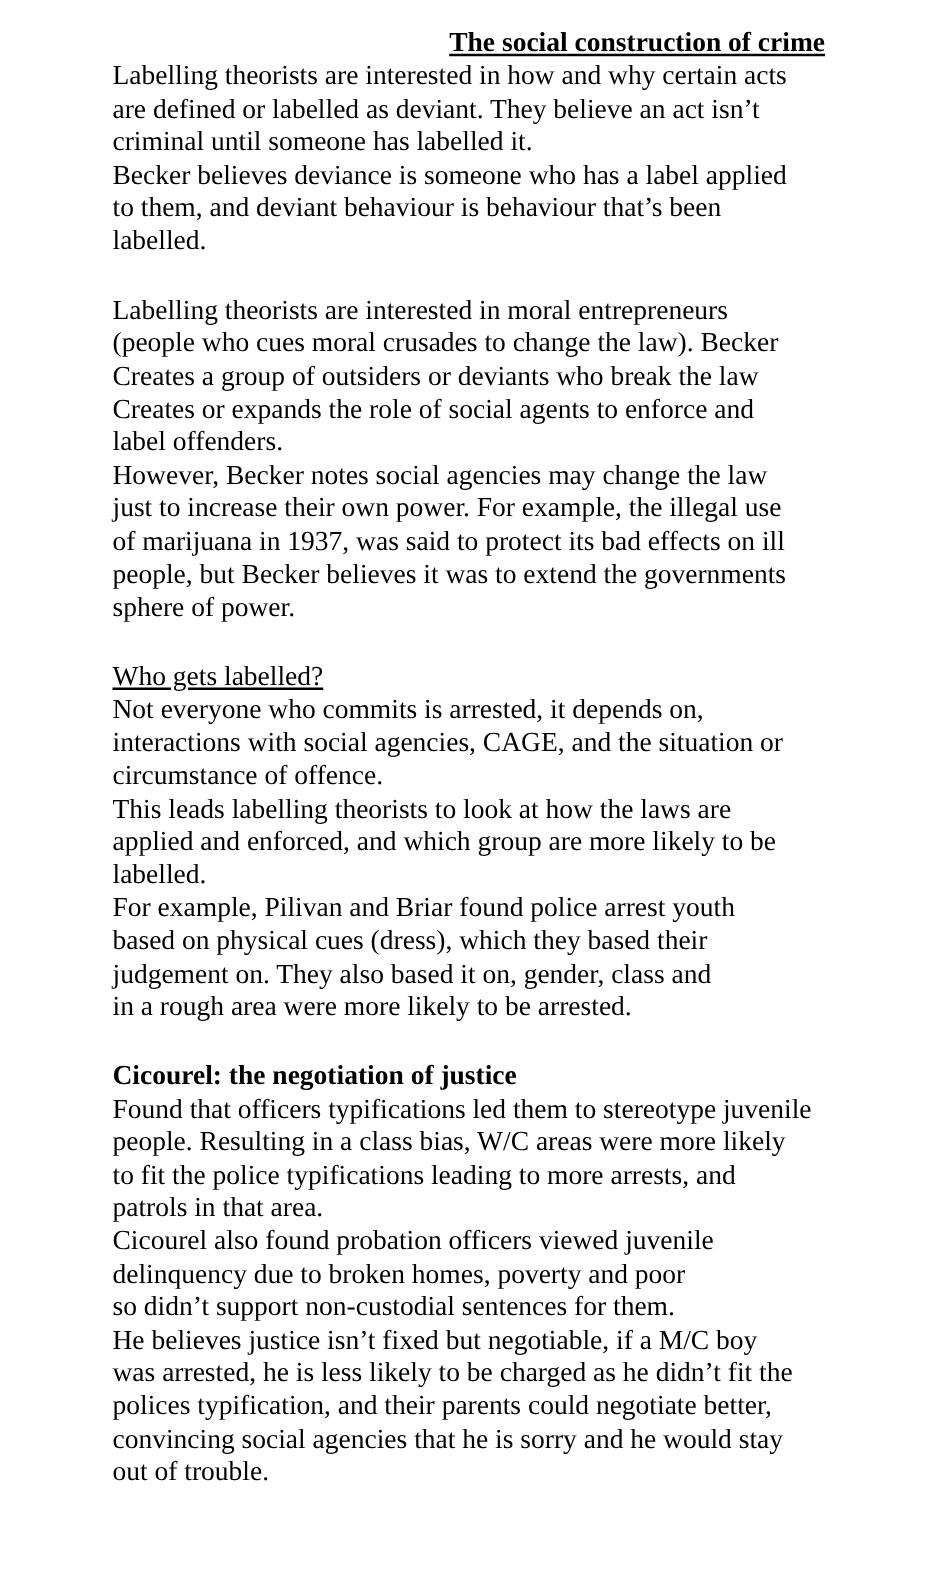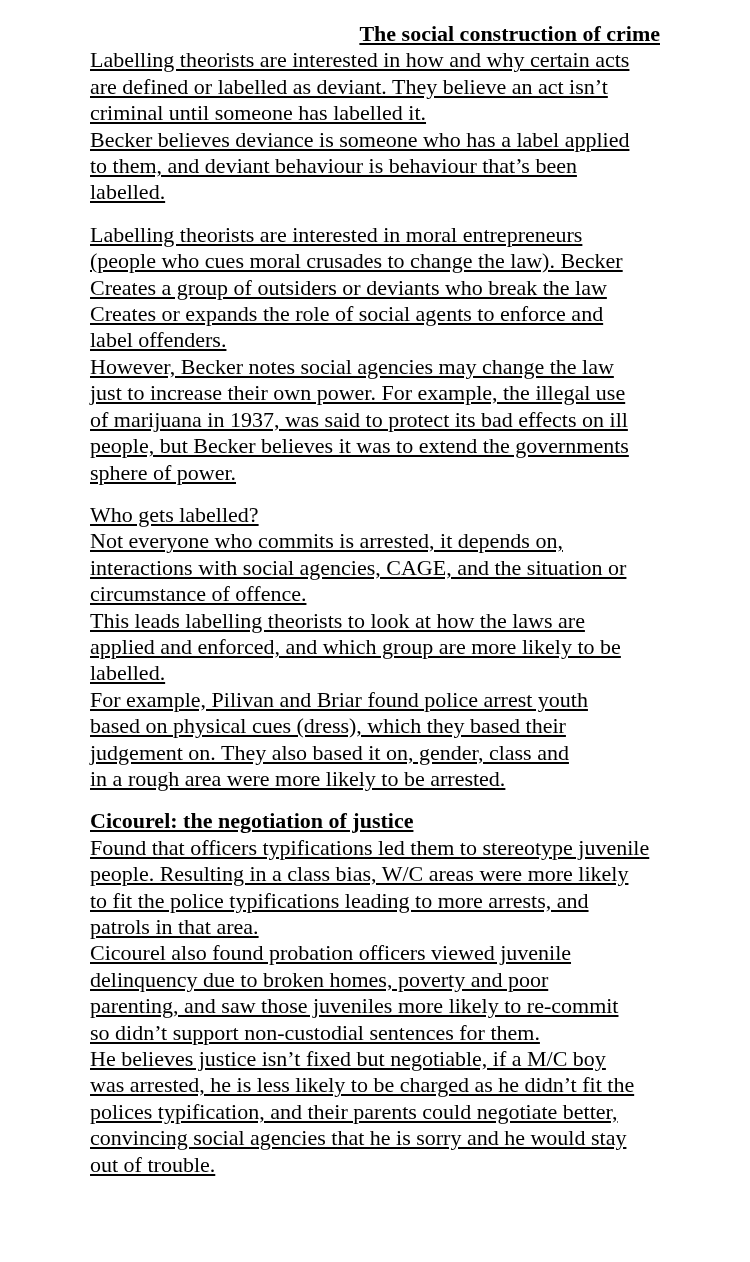--- a/index.html
+++ b/index.html
@@ -16,30 +16,29 @@
     font-size: 22px;
   }
   .doc {
     padding: 21px 90px 0 90px;
   }
   .line {
     line-height: 26.4px;
     white-space: nowrap;
     margin: 0;
     padding: 0;
-    text-decoration: underline;
   }
   .title {
     text-align: right;
     font-weight: bold;
     text-decoration: underline;
     white-space: nowrap;
   }
   .section {
-    margin-top: 16px;
+    margin-top: 29px;
   }
   .section.first {
     margin-top: 0;
   }
   .h-underline {
     text-decoration: underline;
   }
   .h-bold {
     font-weight: bold;
   }
@@ -88,21 +87,20 @@
   </div>
 
   <div class="section">
     <p class="line h-bold">Cicourel: the negotiation of justice</p>
     <p class="line">Found that officers typifications led them to stereotype juvenile</p>
     <p class="line">people. Resulting in a class bias, W/C areas were more likely</p>
     <p class="line">to fit the police typifications leading to more arrests, and</p>
     <p class="line">patrols in that area.</p>
     <p class="line">Cicourel also found probation officers viewed juvenile</p>
     <p class="line">delinquency due to broken homes, poverty and poor</p>
-    <p class="line">parenting, and saw those juveniles more likely to re-commit</p>
     <p class="line">so didn’t support non-custodial sentences for them.</p>
     <p class="line">He believes justice isn’t fixed but negotiable, if a M/C boy</p>
     <p class="line">was arrested, he is less likely to be charged as he didn’t fit the</p>
     <p class="line">polices typification, and their parents could negotiate better,</p>
     <p class="line">convincing social agencies that he is sorry and he would stay</p>
     <p class="line">out of trouble.</p>
   </div>
 
 </div>
 

